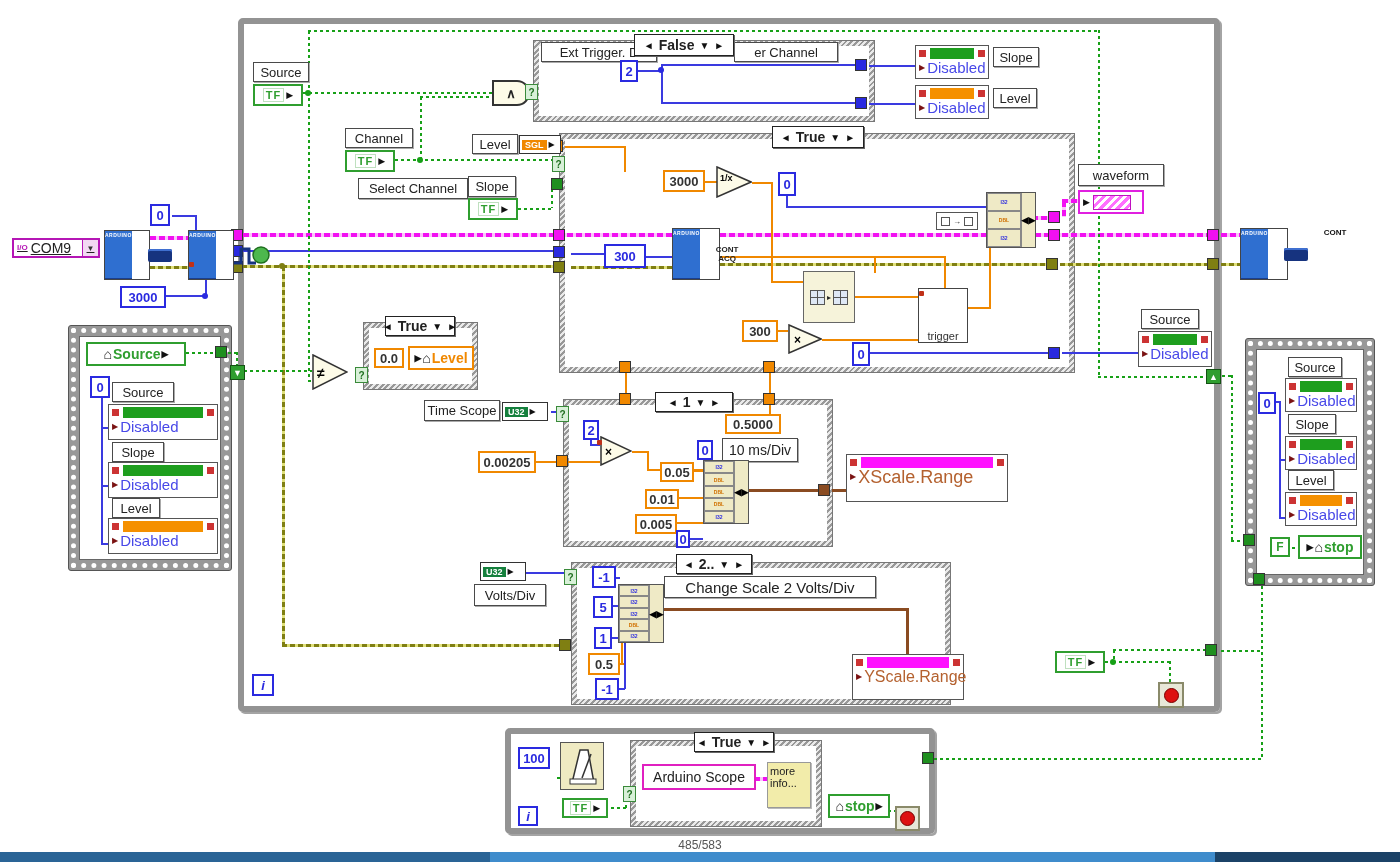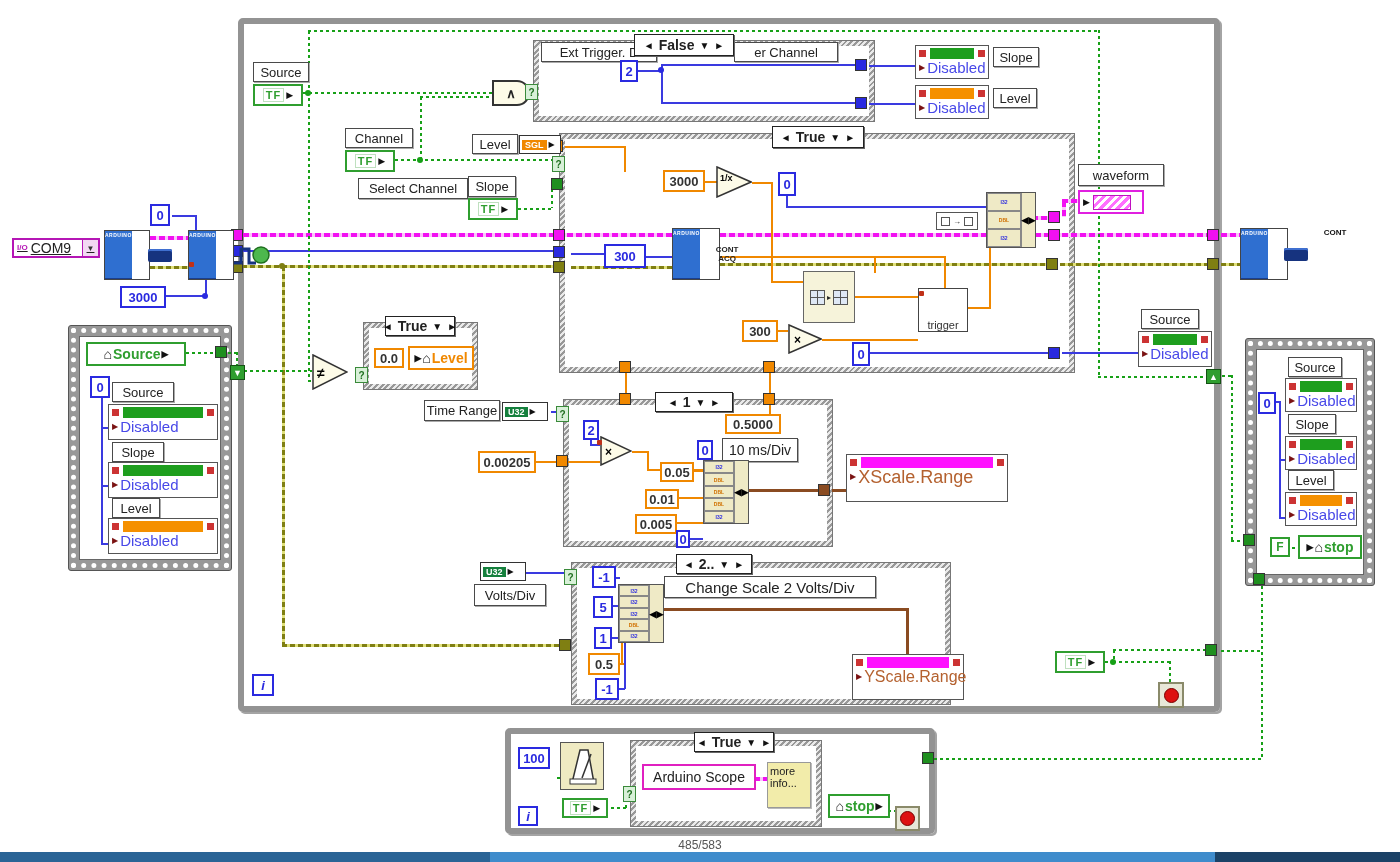--- a/index.html
+++ b/index.html
@@ -485,21 +485,21 @@
     </div>
   <div class="a ard" style="left:672px;top:228px;width:48px;height:52px;">
     <span class="hd">ARDUINO</span>
     <span class="body" style="font-size:8px;font-weight:bold;text-align:center;">CONT ACQ</span>
   </div>
   <div class="a" style="left:803px;top:271px;width:52px;height:52px;background:#f6f3da;border:1px solid #666;z-index:6;display:flex;align-items:center;justify-content:center;gap:2px;">
     <span class="grid2"></span>
     <span style="font-size:8px;">▸</span>
     <span class="grid2"></span>
   </div>
-  <div class="a subvi" style="left:918px;top:288px;width:50px;height:44px;">
+  <div class="a subvi" style="left:918px;top:288px;width:50px;height:55px;">
       <span>trigger</span>
     </div>
   <div class="a cdot" style="left:919px;top:291px;"></div>
   <div class="a ncr" style="left:742px;top:320px;width:36px;height:22px;">
       <span>300</span>
     </div>
   <svg class="a" style="left:788px;top:324px;z-index:6;" width="34" height="30" viewBox="0 0 34 30">
     <polygon points="1,1 33,15 1,29" fill="#fdfbe8" stroke="#333" stroke-width="1.5"></polygon>
     <text x="6" y="20" font-size="12" font-weight="bold">×</text>
   </svg>
@@ -541,21 +541,21 @@
   <div class="a ncr" style="left:374px;top:348px;width:30px;height:20px;">
       <span>0.0</span>
     </div>
   <div class="a lvar lv-o" style="left:408px;top:346px;width:66px;height:24px;">
     <span class="ar">▶</span>
     <span class="hs">⌂</span>
     <span>Level</span>
   </div>
 
   <div class="a flabel" style="left:424px;top:400px;width:76px;height:21px;">
-      <span>Time Range</span>
+      <span>Time Scope</span>
     </div>
   <div class="a chip" style="left:502px;top:402px;width:46px;height:19px;">
       <span class="tag tag-b">U32</span>
       <span class="ar">▶</span>
     </div>
   <div class="a sel" style="left:655px;top:392px;width:78px;height:20px;">
     <span class="ar">◄</span>
     <span>1</span>
     <span class="ar">▼</span>
     <span class="ar">►</span>

